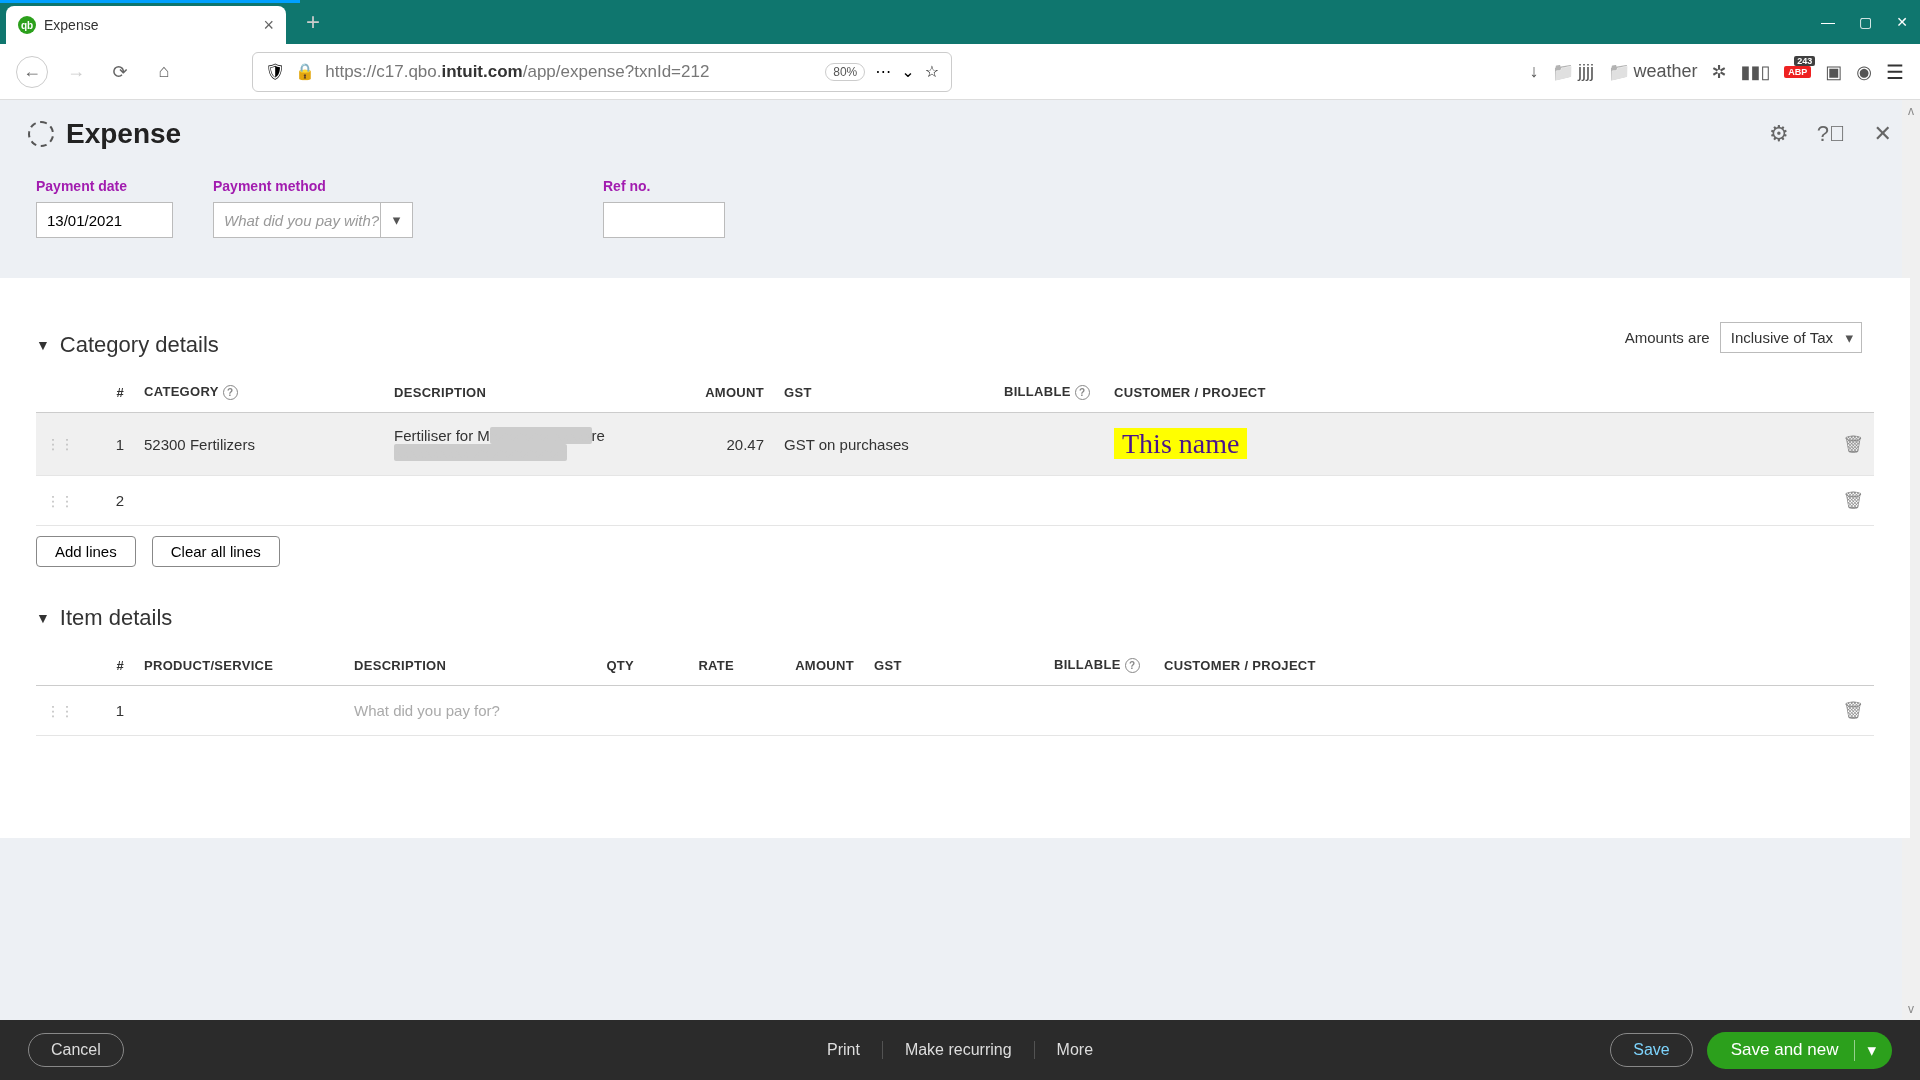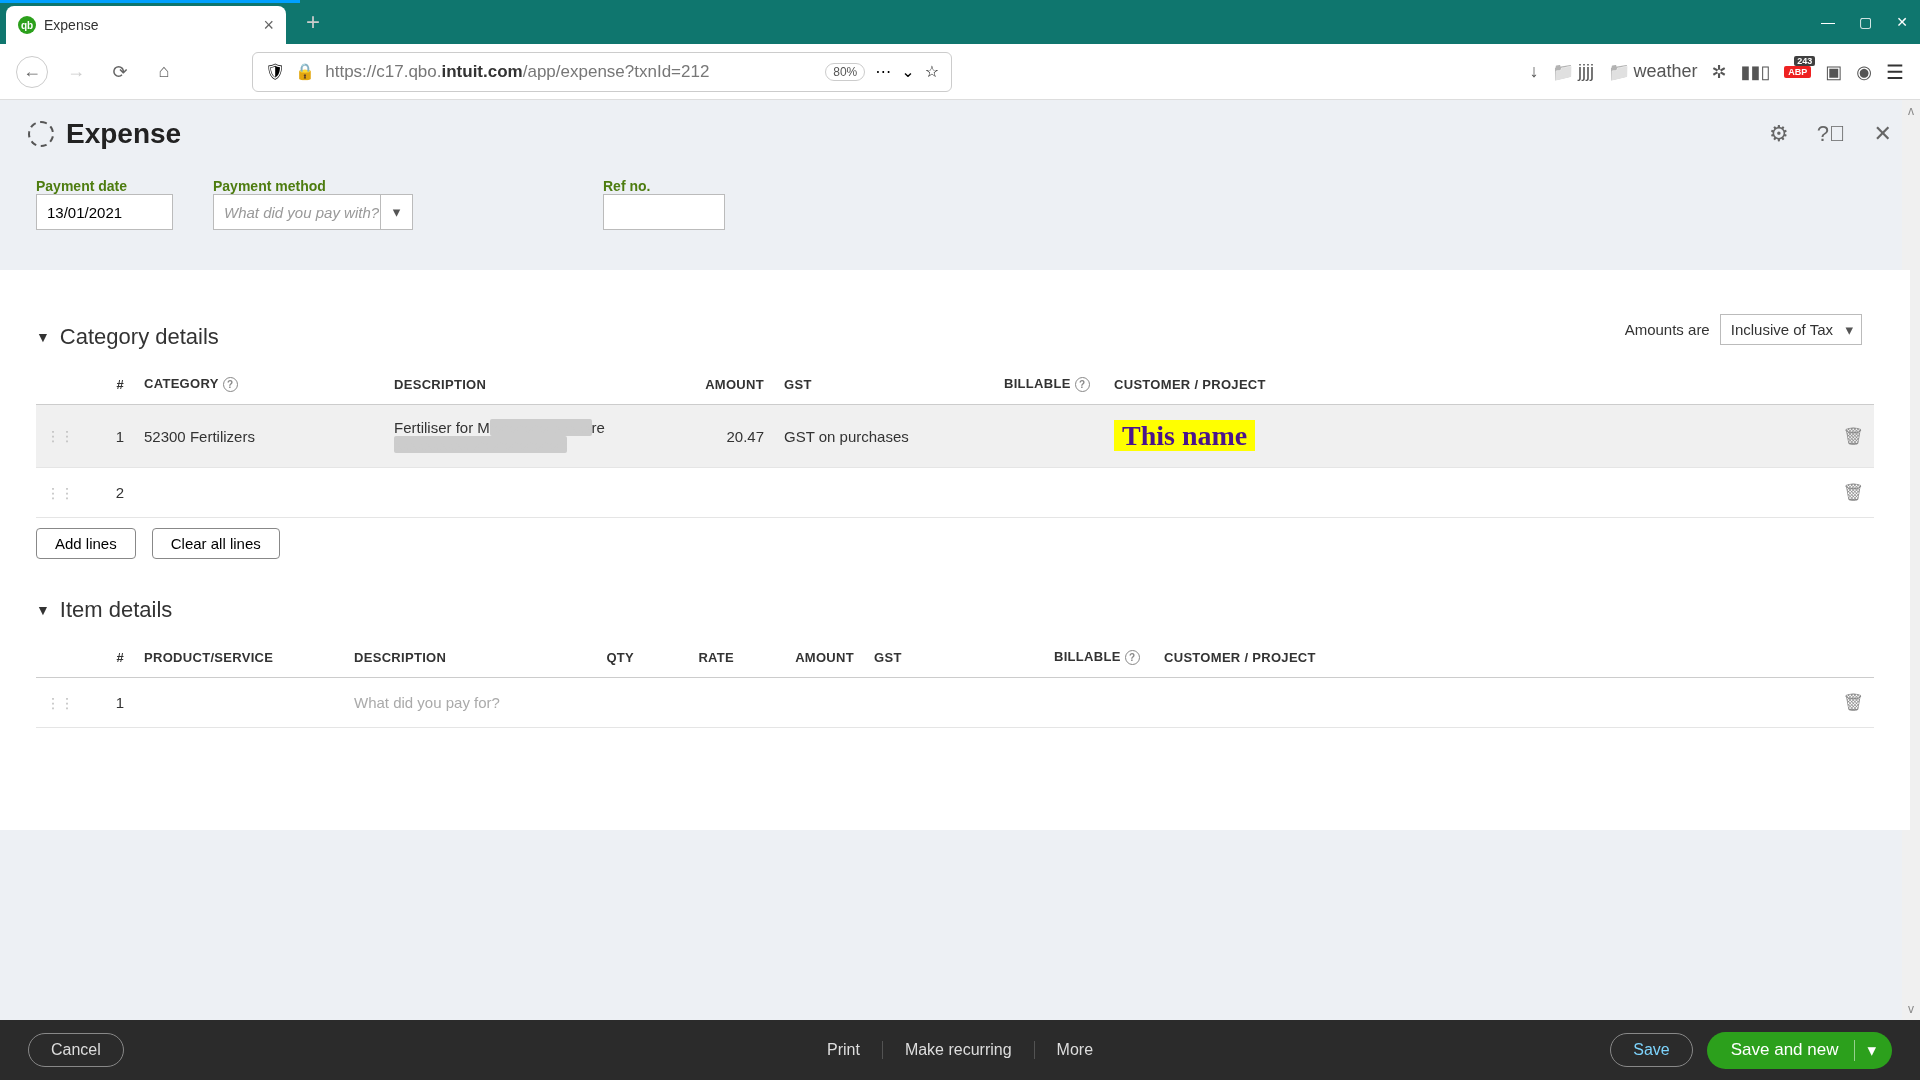--- a/index.html
+++ b/index.html
@@ -27,41 +27,41 @@
 .abp{background:#e22;color:#fff;font-size:9px;font-weight:bold;padding:1px 4px;border-radius:2px;position:relative}
 .abp-count{position:absolute;top:-10px;right:-4px;background:#404040;color:#fff;font-size:9px;padding:0 3px;border-radius:2px}
 .menu-btn{font-size:20px;color:#333;cursor:pointer}
 .app{background:#edf0f4;height:calc(1080px - 44px - 56px - 60px);overflow:hidden;position:relative}
 .app-header{display:flex;align-items:center;padding:18px 28px;gap:12px}
 .app-header .icon{width:26px;height:26px;border:2px dashed #555;border-radius:50%}
 .app-header h1{font-size:28px;font-weight:700;color:#222}
 .app-header .right{margin-left:auto;display:flex;gap:28px;align-items:center;color:#666}
 .app-header .right span{cursor:pointer;font-size:22px}
 .form-row{display:flex;padding:10px 36px 40px;gap:40px}
-.form-group label{display:block;font-size:14px;font-weight:600;color:#4d7c0f;}
+.form-group label{display:block;font-size:14px;font-weight:600;color:#a21caf;margin-bottom:8px}
 .form-group input,.form-group .select{height:36px;border:1px solid #bbb;background:#fff;padding:0 10px;font-size:15px}
 .pg1{width:137px}
 .select{display:flex;align-items:center;width:200px;position:relative}
 .select .ph{color:#999;font-style:italic}
 .select .caret{position:absolute;right:0;top:0;bottom:0;width:32px;border-left:1px solid #bbb;display:flex;align-items:center;justify-content:center;color:#555}
 .refno input{width:122px}
 .main-panel{background:#fff;margin:0 10px 0 0;padding:16px 36px;height:560px;position:relative}
 .amounts-row{position:absolute;right:48px;top:-8px;display:flex;align-items:center;gap:10px;font-size:15px;color:#333;transform:translateY(52px)}
 .amounts-select{border:1px solid #bbb;padding:6px 28px 6px 10px;position:relative;background:#fff}
 .amounts-select::after{content:"▾";position:absolute;right:8px;color:#555}
 .section-h{display:flex;align-items:center;gap:10px;font-size:22px;font-weight:400;color:#333;margin:38px 0 14px;cursor:pointer}
 .section-h .tri{font-size:14px}
 table{width:100%;border-collapse:collapse;font-size:15px;color:#333}
 th{text-align:left;font-weight:600;border-bottom:1px solid #ccc;padding:12px 10px;font-size:13px;letter-spacing:.3px}
 th.r,td.r{text-align:right}
 td{border-bottom:1px solid #e5e5e5;padding:14px 10px;vertical-align:middle}
 .grip{color:#bbb;font-size:14px;cursor:grab;width:20px}
 .row1{background:#f0f0f0}
 .redact{background:#ccc;color:#ccc;border-radius:2px}
-.annot{background:#ffff00;color:#4a148c;font-size:28px;font-weight:700;font-family:"Comic Sans MS",cursive;padding:0 8px;white-space:nowrap}
+.annot{background:#ffff00;color:#4a148c;font-size:28px;font-weight:400;font-family:"Comic Sans MS",cursive;padding:0 8px;white-space:nowrap}
 .trash{color:#888;cursor:pointer;font-size:17px;width:20px}
 .help{display:inline-block;width:15px;height:15px;border:1px solid #888;border-radius:50%;font-size:10px;text-align:center;line-height:14px;color:#888;margin-left:4px}
 .line-btns{display:flex;gap:16px;margin-top:10px}
 .line-btns button{background:#fff;border:1px solid #888;border-radius:4px;padding:6px 18px;font-size:15px;cursor:pointer}
 .item-placeholder{color:#aaa}
 .bottom-bar{position:absolute;left:0;right:0;bottom:0;height:60px;background:#2b2b2b;display:flex;align-items:center;padding:0 28px;gap:42px;color:#ddd}
 .cancel-btn{border:1px solid #888;background:transparent;color:#ddd;border-radius:20px;padding:7px 22px;font-size:16px;cursor:pointer}
 .bottom-center{position:absolute;left:50%;transform:translateX(-50%);display:flex;align-items:center}
 .bottom-center span{padding:0 22px;cursor:pointer;font-size:16px;border-right:1px solid #555}
 .bottom-center span:last-child{border-right:none}

